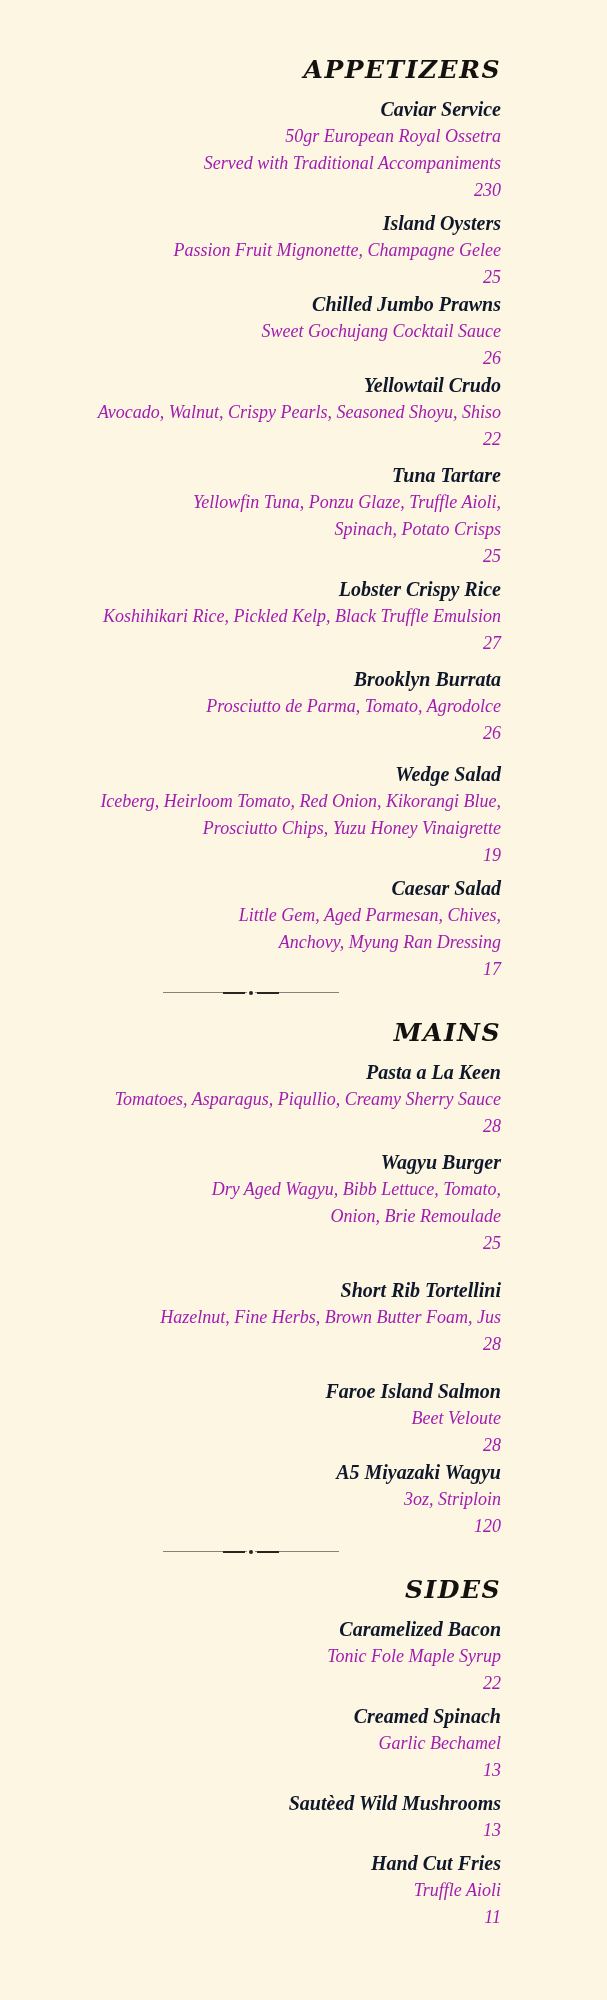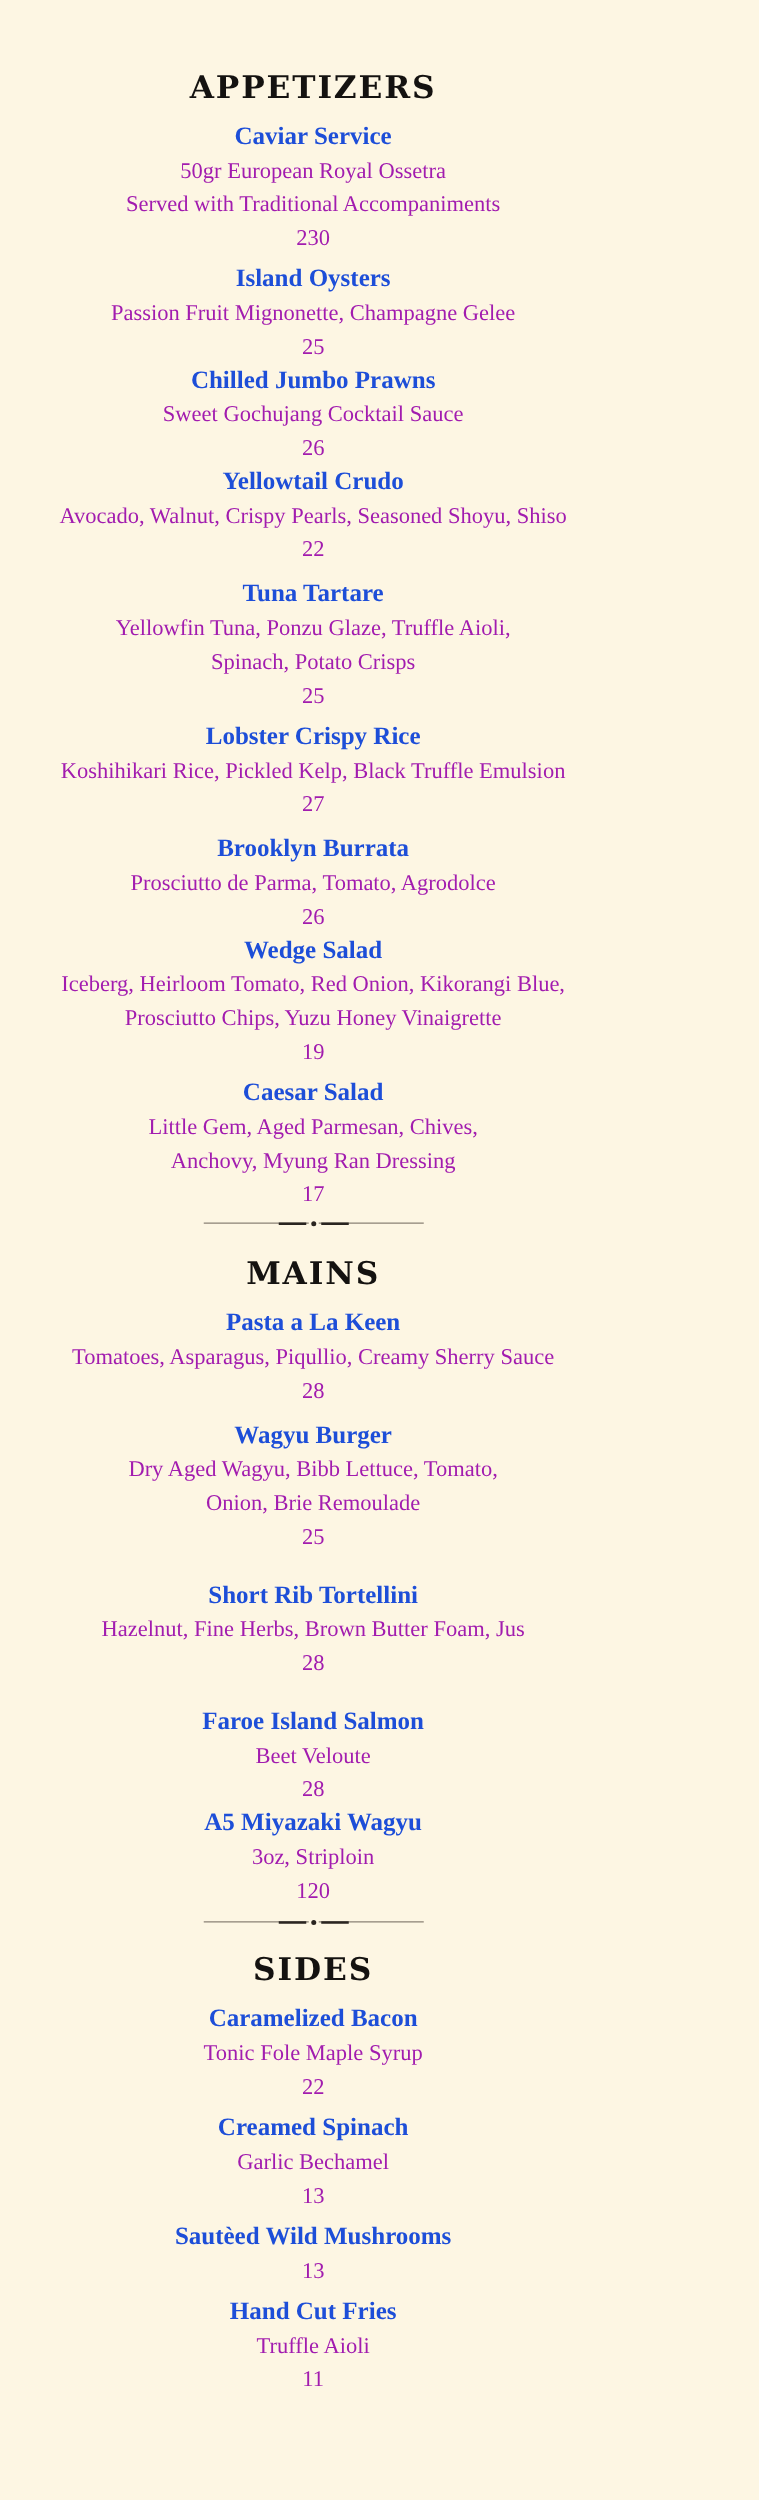--- a/index.html
+++ b/index.html
@@ -10,49 +10,50 @@
   body {
     width: 607px;
     height: 2000px;
     overflow: hidden;
     color: #1a1714;
     font-family: "Liberation Serif", "DejaVu Serif", serif;
   }
   .menu {
     width: 501px;
     padding-top: 50px;
-    text-align: center;
+    text-align: right;
+    font-style: italic;
   }
   .section-title {
     font-family: "DejaVu Serif", "Liberation Serif", serif;
     font-weight: bold;
     font-size: 25px;
     letter-spacing: 1.5px;
     line-height: 40px;
     margin: 0 0 6px 0;
     color: #141210;
   }
   .item { margin: 0; }
   .item-name {
     font-family: "Liberation Serif", serif;
     font-weight: bold;
     font-size: 20px;
     line-height: 27px;
-    color: #1d4ed8;
+    color: #0f172a;
   }
   .item-desc, .item-price {
     font-family: "Liberation Serif", serif;
     font-size: 18px;
     line-height: 27px;
     color: #a21caf;
   }
   .item-desc .line { display: block; }
   .gap-small { margin-top: 6px; }
   .gap-mid { margin-top: 9px; }
-  .gap-big { }
+  .gap-big { margin-top: 14px; }
   .gap-huge { margin-top: 20px; }
 
   .divider {
     position: relative;
     width: 176px;
     height: 12px;
     margin: 4px auto 0 auto;
   }
   .divider .rule {
     position: absolute;

